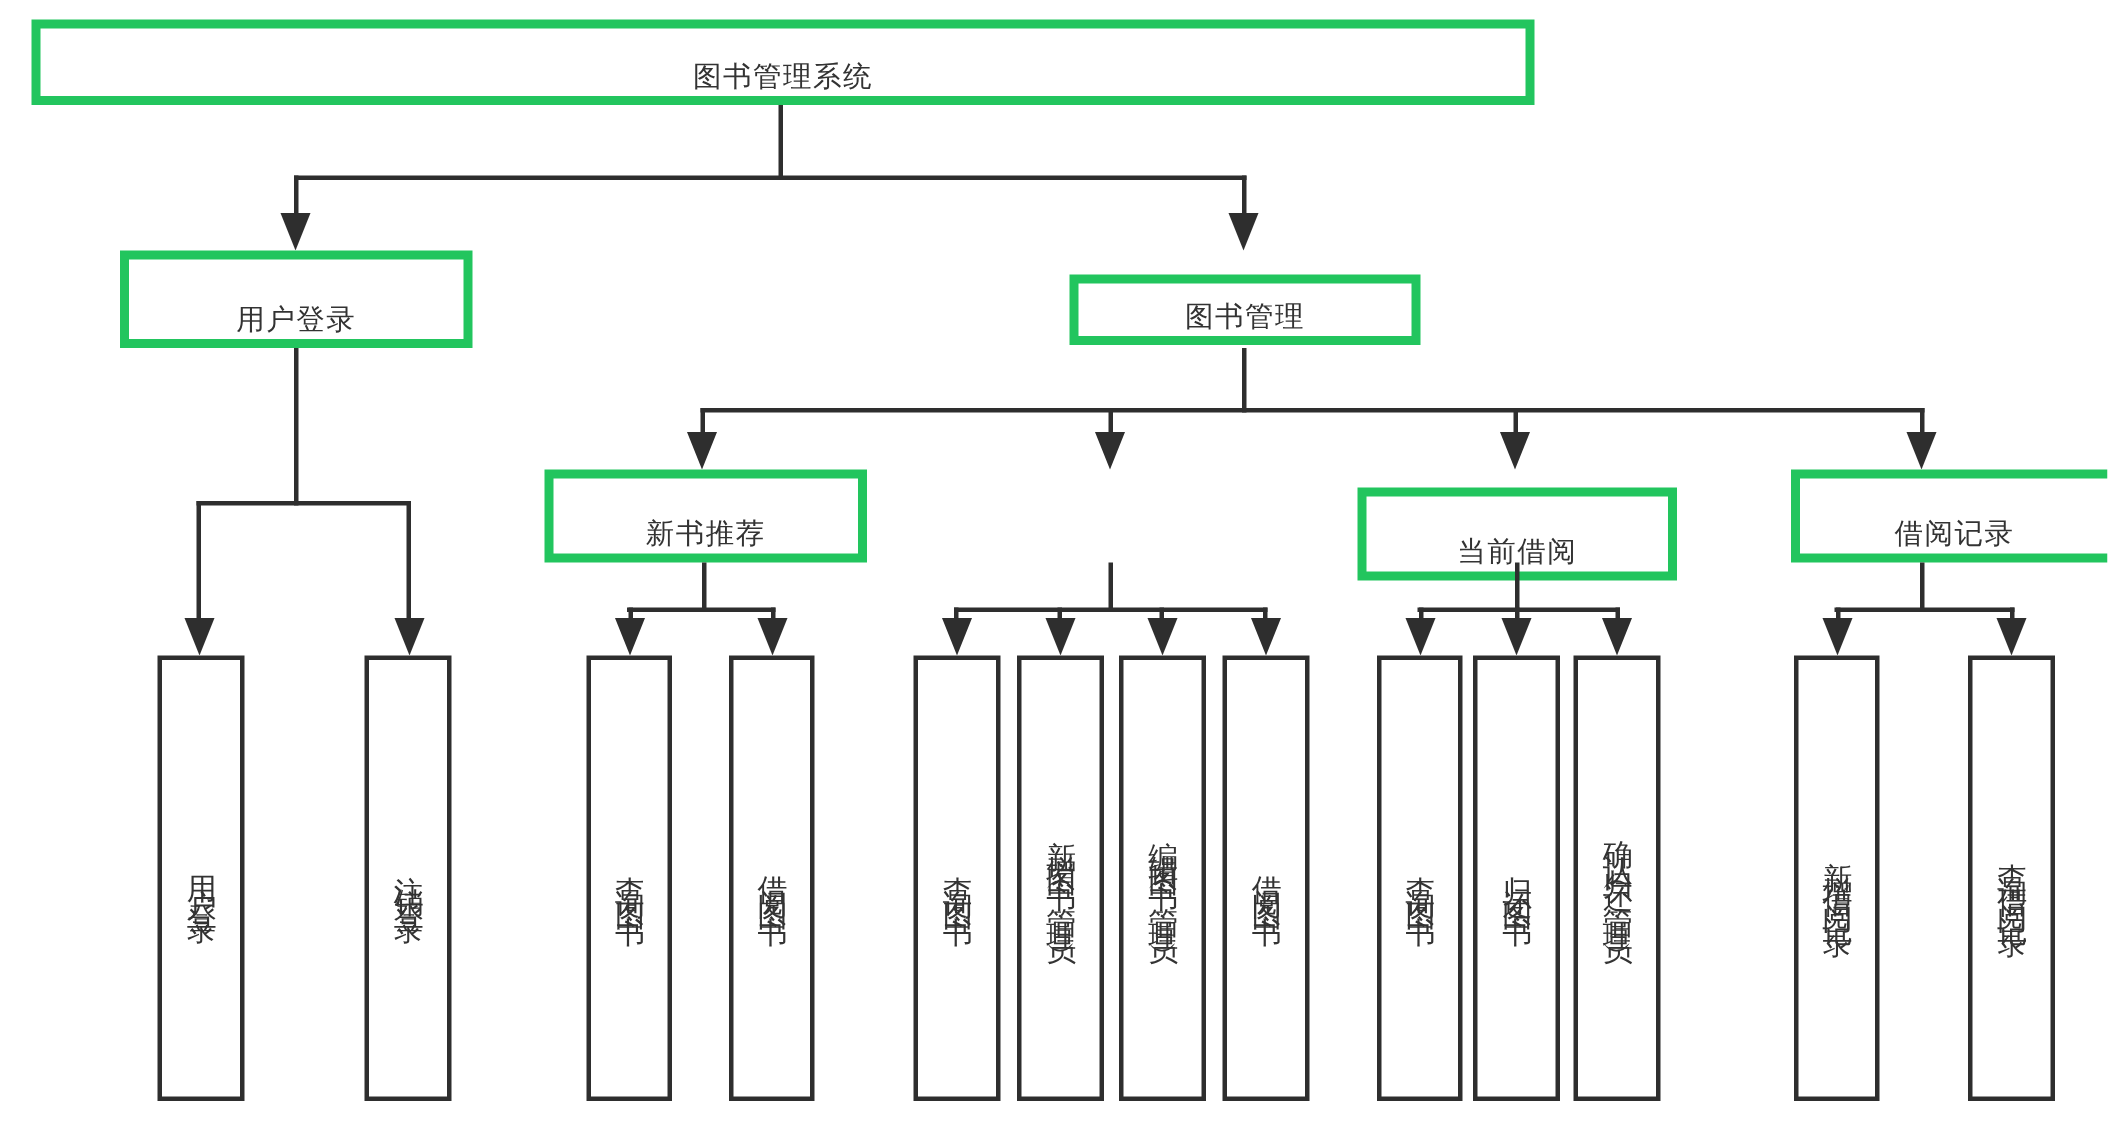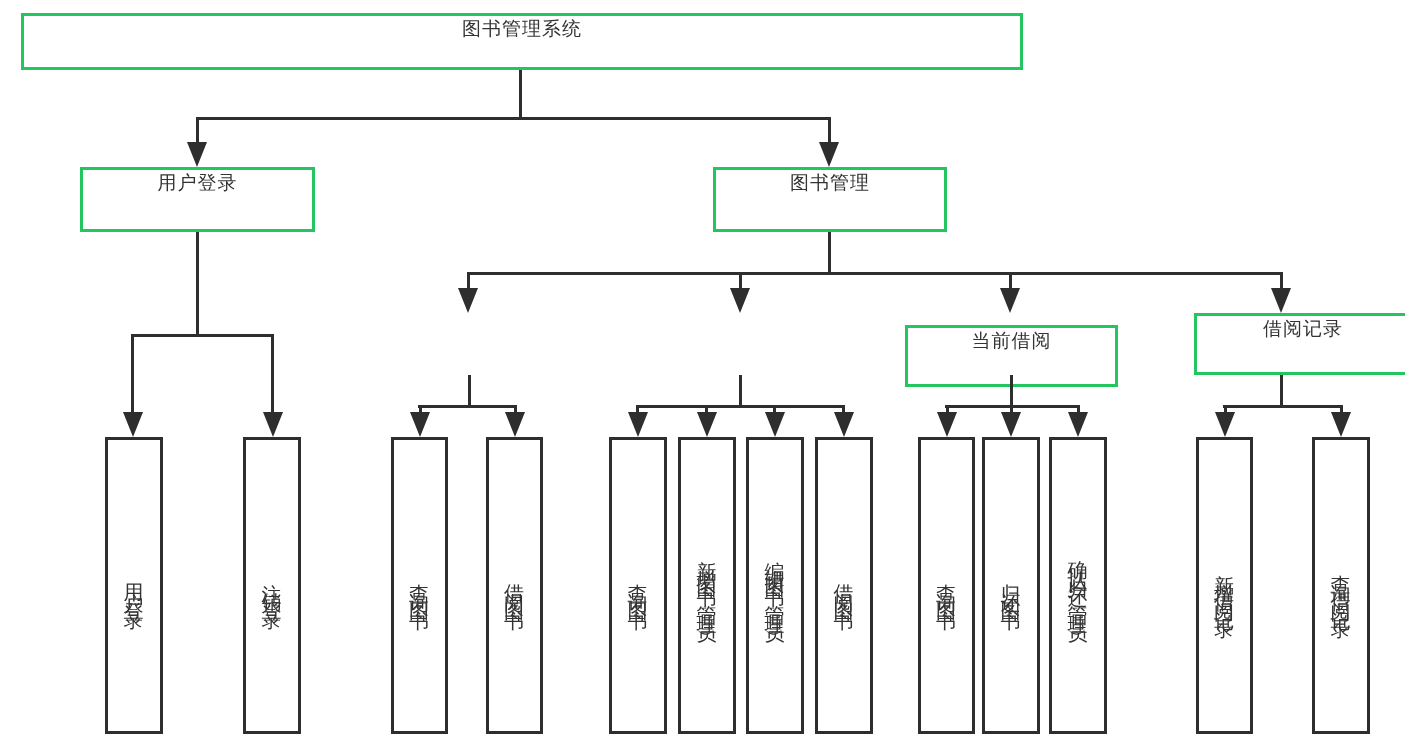--- a/index.html
+++ b/index.html
@@ -1,22 +1,22 @@
 <!DOCTYPE html>
 <html><head>
 <meta charset="utf-8">
 <style>
   html,body{margin:0;padding:0;background:#ffffff;}
   #stage{
     position:relative;width:1405px;height:747px;background:#ffffff;overflow:hidden;
     font-family:"Liberation Sans",sans-serif;
   }
   .node-h{
-    position:absolute;box-sizing:border-box;border:3px solid #22c55e;background:#fff;
-    display:flex;align-items:flex-start;justify-content:center;
+    position:absolute;box-sizing:border-box;border:6px solid #22c55e;background:#fff;
+    display:flex;align-items:flex-end;justify-content:center;
     font-size:19px;color:#333333;letter-spacing:1px;
   }
   .node-v{
     position:absolute;box-sizing:border-box;border:3px solid #2e2e2e;background:#fff;
     display:flex;align-items:center;justify-content:center;
   }
   .node-v .vtxt{
     writing-mode:vertical-rl;text-orientation:mixed;
     font-size:20px;color:#333333;letter-spacing:9px;line-height:1;
   }
@@ -46,21 +46,21 @@
   <div class="vline" style="left:519px;top:70px;height:50px;"></div>
   <div class="hline" style="left:196px;top:117px;width:635px;"></div>
   <div class="vline" style="left:196px;top:117px;height:30px;"></div>
   <div class="arrow" style="left:187px;top:142px;"></div>
   <div class="vline" style="left:828px;top:117px;height:30px;"></div>
   <div class="arrow" style="left:819px;top:142px;"></div>
 
   <div class="node-h" style="left:80px;top:167px;width:235px;height:65px;">
     <span>用户登录</span>
   </div>
-  <div class="node-h" style="left:713px;top:167px;width:234px;height:65px;">
+  <div class="node-h" style="left:713px;top:183px;width:234px;height:47px;">
     <span>图书管理</span>
   </div>
 
   <div class="vline" style="left:196px;top:232px;height:105px;"></div>
   <div class="hline" style="left:131px;top:334px;width:143px;"></div>
   <div class="vline" style="left:131px;top:334px;height:84px;"></div>
   <div class="arrow" style="left:123px;top:412px;"></div>
   <div class="vline" style="left:271px;top:334px;height:84px;"></div>
   <div class="arrow" style="left:263px;top:412px;"></div>
 
@@ -68,20 +68,23 @@
   <div class="hline" style="left:467px;top:272px;width:816px;"></div>
   <div class="vline" style="left:467px;top:272px;height:20px;"></div>
   <div class="arrow" style="left:458px;top:288px;"></div>
   <div class="vline" style="left:739px;top:272px;height:20px;"></div>
   <div class="arrow" style="left:730px;top:288px;"></div>
   <div class="vline" style="left:1009px;top:272px;height:20px;"></div>
   <div class="arrow" style="left:1000px;top:288px;"></div>
   <div class="vline" style="left:1280px;top:272px;height:20px;"></div>
   <div class="arrow" style="left:1271px;top:288px;"></div>
 
+  <div class="node-h" style="left:363px;top:313px;width:215px;height:62px;">
+    <span>新书推荐</span>
+  </div>
   <div class="node-h" style="left:905px;top:313px;width:213px;height:62px;margin-top:12px;">
     <span>当前借阅</span>
   </div>
   <div class="node-h" style="left:1172px;top:313px;width:218px;height:62px;margin-left:22px;">
     <span>借阅记录</span>
   </div>
 
   <div class="vline" style="left:468px;top:375px;height:33px;"></div>
   <div class="hline" style="left:418px;top:405px;width:99px;"></div>
   <div class="vline" style="left:419px;top:405px;height:12px;"></div>

